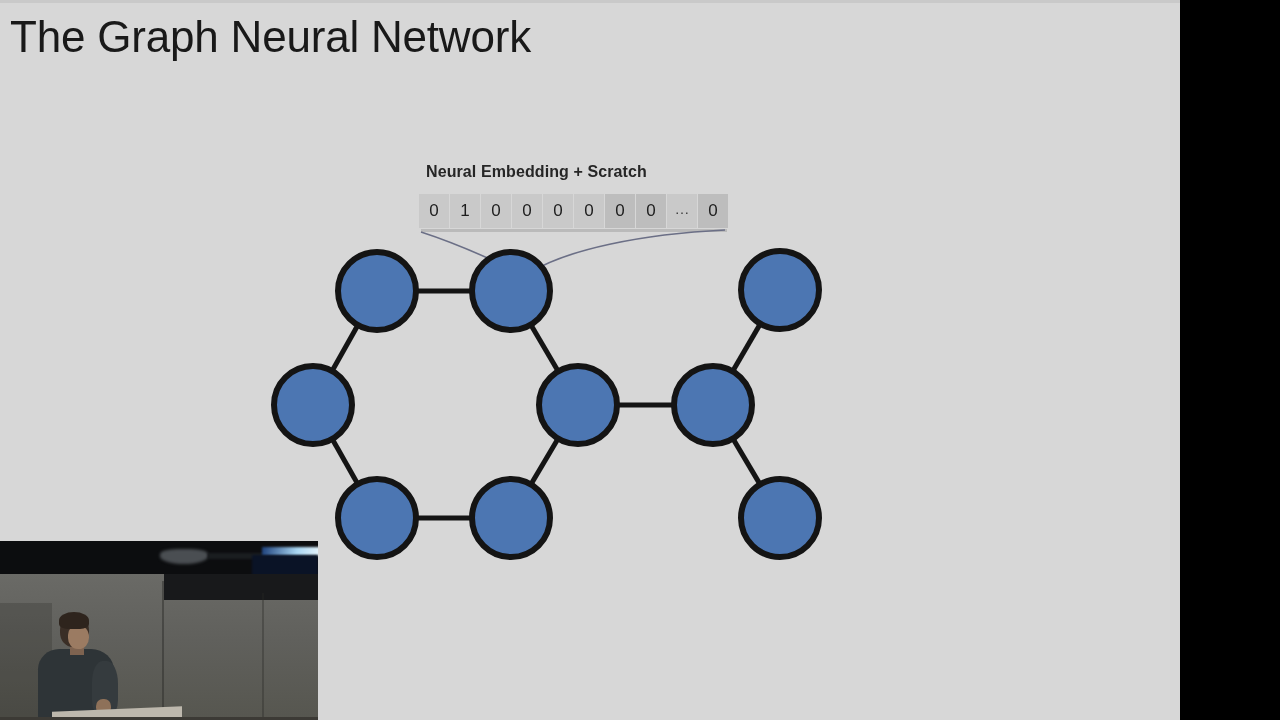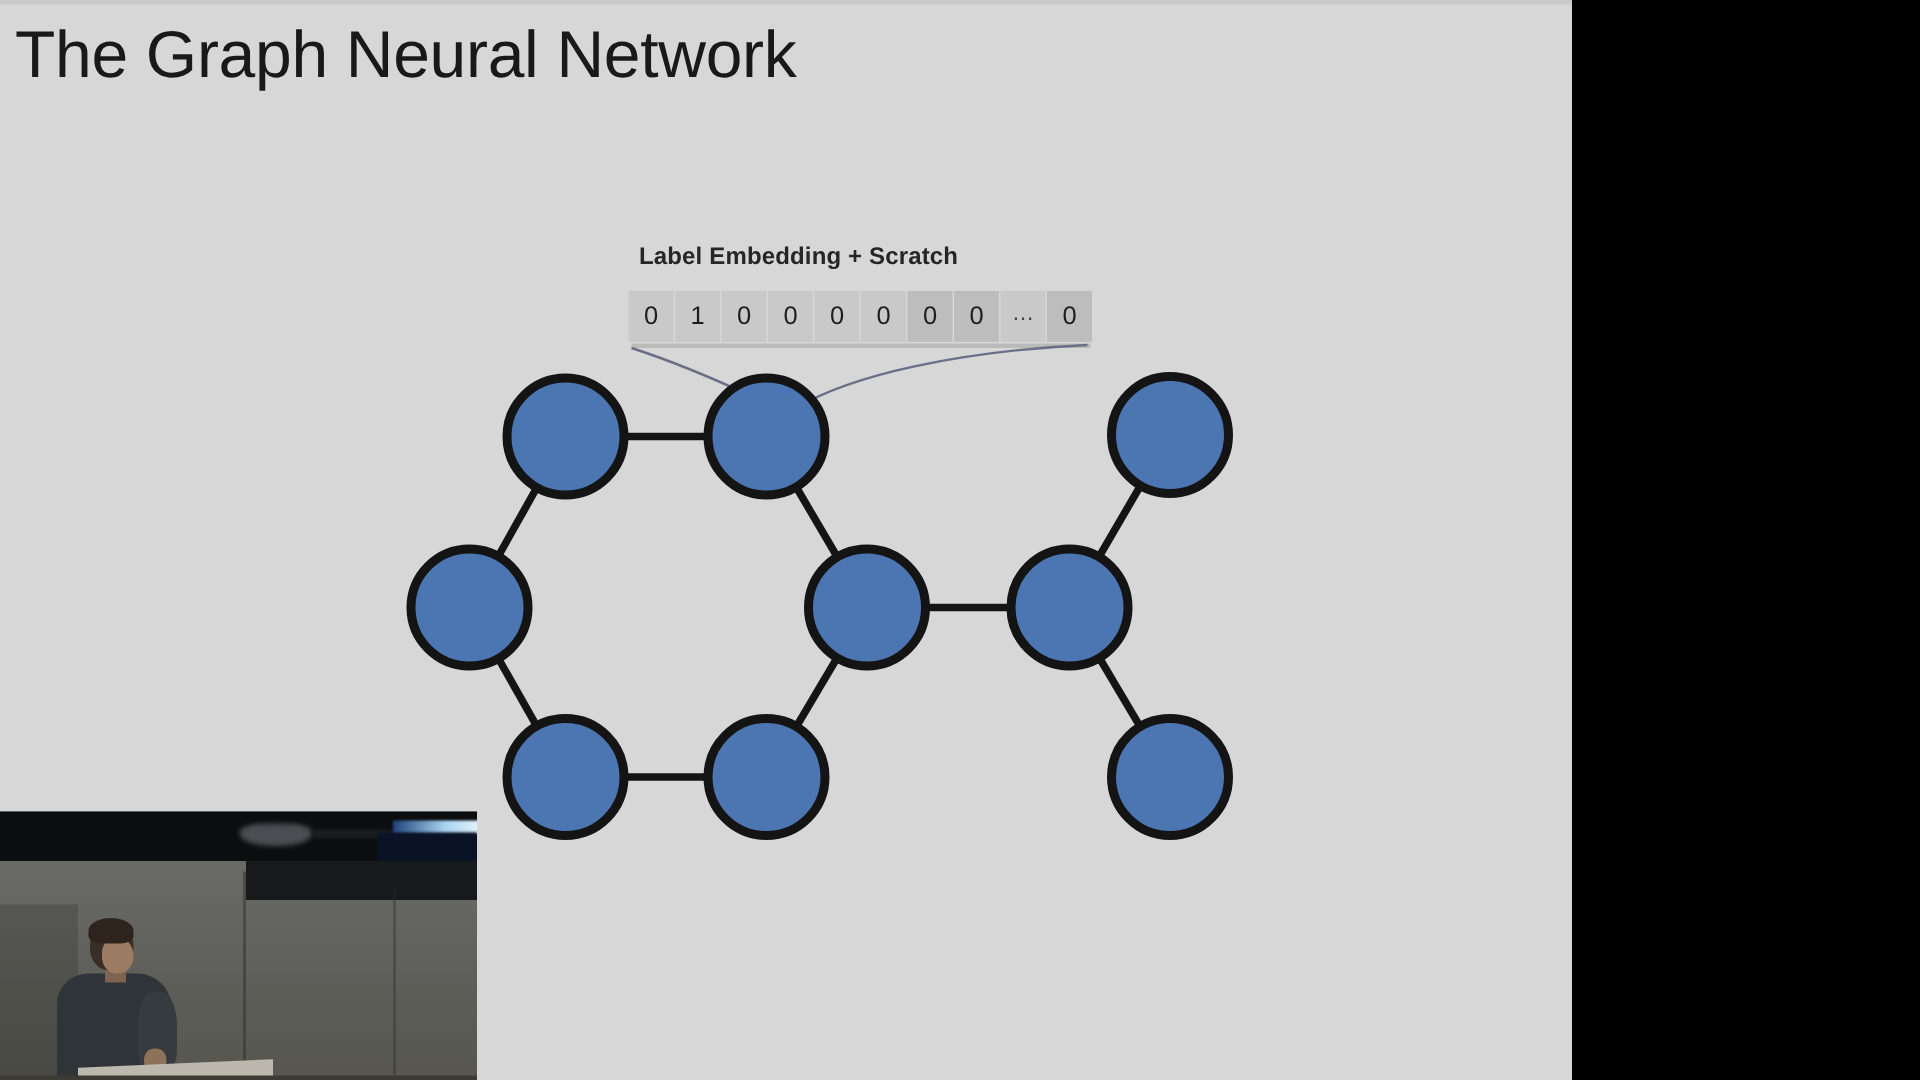--- a/index.html
+++ b/index.html
@@ -3,21 +3,21 @@
 <meta charset="utf-8">
 <title>The Graph Neural Network</title>
 <style>
   html, body {
     margin: 0;
     padding: 0;
     background: #000;
   }
   #slide {
     position: relative;
-    width: 1048px;
+    width: 1180px;
     height: 720px;
     background: #d7d7d7;
     overflow: hidden;
     font-family: "Liberation Sans", sans-serif;
     -webkit-font-smoothing: antialiased;
   }
   
   #top-edge {
     position: absolute;
     left: 0; top: 0;
@@ -232,21 +232,21 @@
 </style>
 </head>
 <body>
 
 <div id="slide">
 
   <div id="top-edge"></div>
 
   <div id="slide-title">The Graph Neural Network</div>
 
-  <div id="embedding-caption">Label Embedding + Scratch</div>
+  <div id="embedding-caption">Neural Embedding + Scratch</div>
 
   <div id="embedding-vector">
     <div class="cell">0</div>
     <div class="cell">1</div>
     <div class="cell">0</div>
     <div class="cell">0</div>
     <div class="cell">0</div>
     <div class="cell">0</div>
     <div class="cell alt">0</div>
     <div class="cell alt">0</div>

